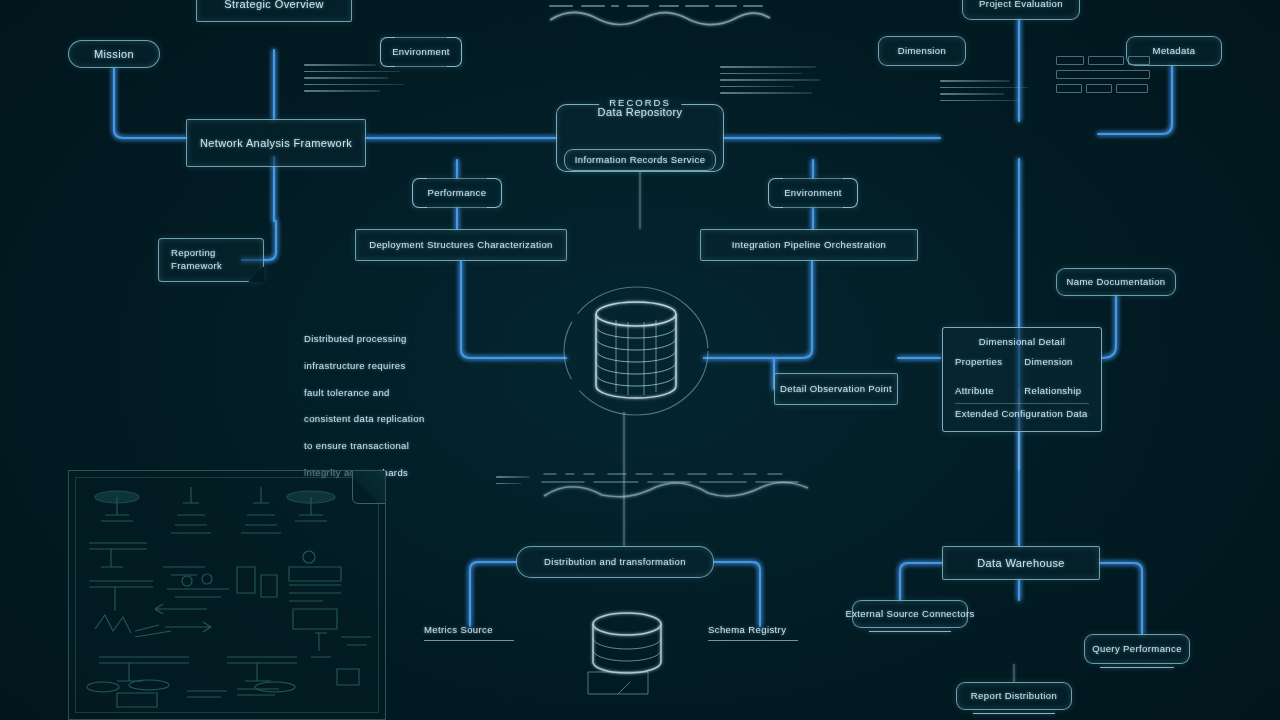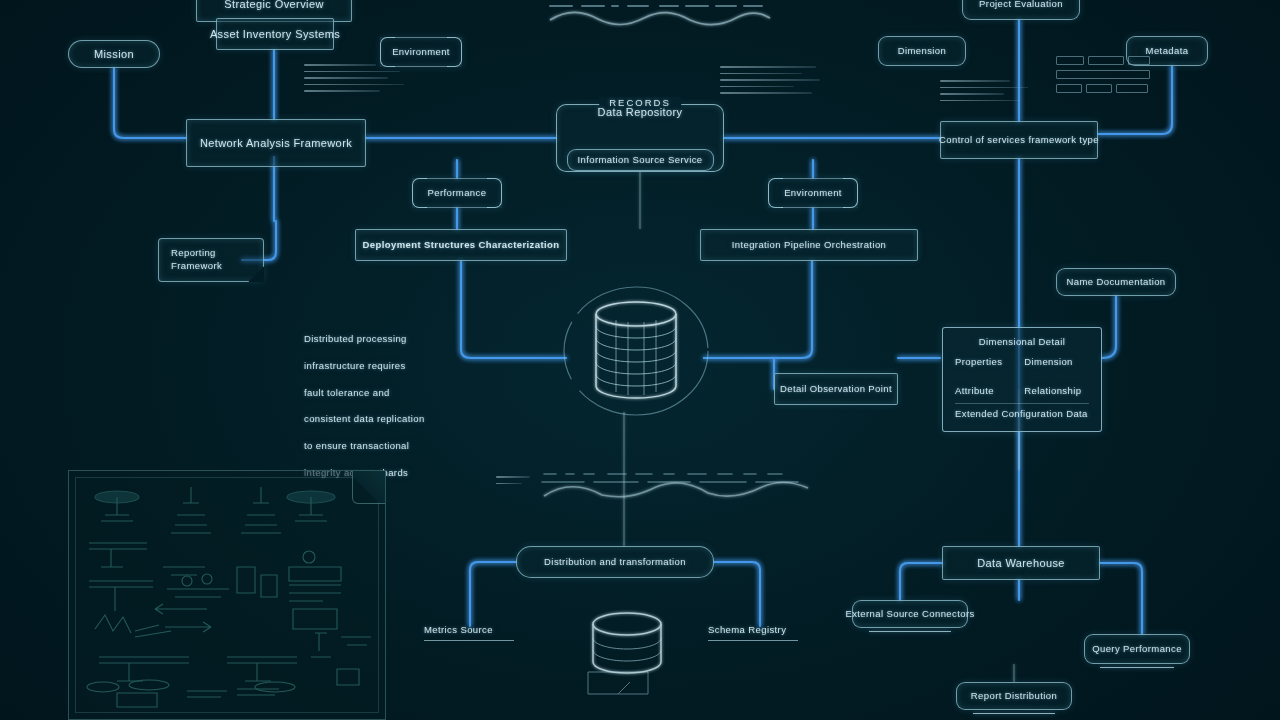--- a/index.html
+++ b/index.html
@@ -231,23 +231,20 @@
       <path d="M1019 389 L1019 470"></path>
       <path d="M624 412 L624 546"></path>
       <path d="M1014 682 L1014 664"></path>
     </g>
   </svg>
 
   <div class="node rect" style="left:196px;top:-14px;width:156px;height:36px;">
     <span class="nt">Strategic Overview</span>
   </div>
 
-  <div class="node rect" style="left:216px;top:18px;width:118px;height:32px;">
-    <span class="nt">Asset Inventory Systems</span>
-  </div>
 
   <div class="node pill" style="left:68px;top:40px;width:92px;height:28px;">
     <span class="nt">Mission</span>
   </div>
 
   <div class="node bracket" style="left:380px;top:37px;width:82px;height:30px;">
     <span class="hbar t"></span>
     <span class="hbar b"></span>
     <span class="nt sm">Environment</span>
   </div>
@@ -261,48 +258,45 @@
     <span class="hbar b"></span>
     <span class="nt sm">Performance</span>
   </div>
 
   <div class="node bracket" style="left:768px;top:178px;width:90px;height:30px;">
     <span class="hbar t"></span>
     <span class="hbar b"></span>
     <span class="nt sm">Environment</span>
   </div>
 
-  <div class="node rect" style="left:355px;top:229px;width:212px;height:32px;font-weight:bold;">
+  <div class="node rect" style="left:355px;top:229px;width:212px;height:32px;">
     <span class="nt sm">Deployment Structures Characterization</span>
   </div>
 
   <div class="node rect" style="left:700px;top:229px;width:218px;height:32px;">
     <span class="nt sm">Integration Pipeline Orchestration</span>
   </div>
 
   <div class="node note" style="left:158px;top:238px;width:106px;height:44px;">
     <span class="nt sm wrap" style="text-align:left;">Reporting Framework</span>
     <span class="note-fold"></span>
   </div>
 
   <div class="node round" style="left:962px;top:-12px;width:118px;height:32px;">
     <span class="nt sm">Project Evaluation</span>
   </div>
 
   <div class="node round" style="left:878px;top:36px;width:88px;height:30px;">
     <span class="nt sm">Dimension</span>
   </div>
 
-  <div class="node round" style="left:1126px;top:36px;width:82px;height:30px;">
+  <div class="node round" style="left:1126px;top:36px;width:96px;height:30px;">
     <span class="nt sm">Metadata</span>
   </div>
 
-  <div class="node rect" style="left:940px;top:121px;width:158px;height:38px;">
-    <span class="nt sm">Control of services framework type</span>
-  </div>
 
   <div class="node round" style="left:1056px;top:268px;width:120px;height:28px;">
     <span class="nt sm">Name Documentation</span>
   </div>
 
   <div class="node rect" style="left:774px;top:373px;width:124px;height:32px;">
     <span class="nt sm">Detail Observation Point</span>
   </div>
 
   <div class="node rect" style="left:516px;top:546px;width:198px;height:32px;border-radius:15px;">
@@ -334,21 +328,21 @@
   </div>
   <div class="caption" style="left:708px;top:624px;">
     <div class="nt sm">Schema Registry</div>
     <div style="width:90px;height:1px;background:rgba(175,215,230,.65);margin-top:3px;filter:blur(.4px);"></div>
   </div>
 
   <div class="node framed" style="left:556px;top:104px;width:168px;height:68px;">
     <span class="framed-title nt sm" style="letter-spacing:2px;">RECORDS</span>
     <span class="nt">Data Repository</span>
     <span class="node round" style="position:relative;left:0;top:0;height:22px;padding:0 10px;">
-      <span class="nt sm">Information Source Service</span>
+      <span class="nt sm">Information Records Service</span>
     </span>
   </div>
 
   <div class="card" style="left:942px;top:327px;width:160px;">
     <div class="card-head nt sm">Dimensional Detail</div>
     <div class="card-cols">
       <div class="card-col">
         <span class="nt sm">Properties</span>
         <span class="nt sm">Attribute</span>
       </div>

